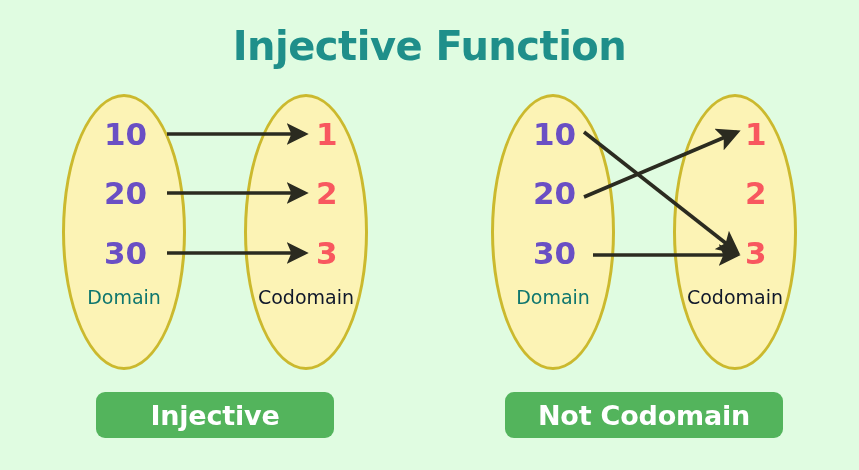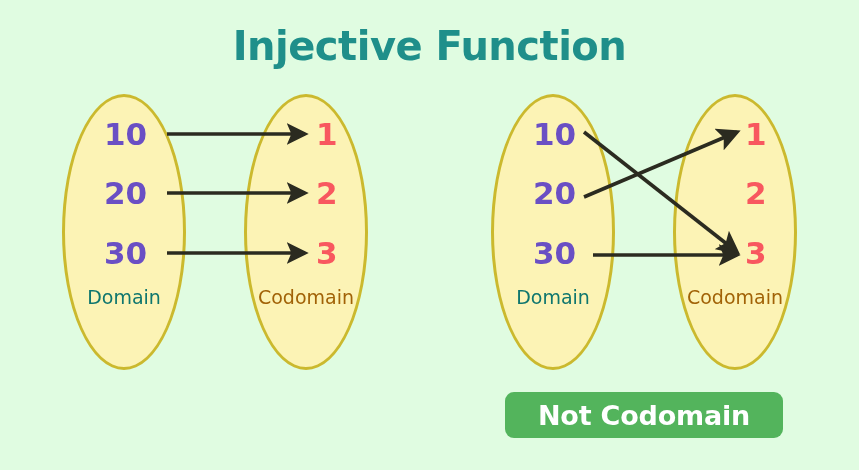--- a/index.html
+++ b/index.html
@@ -92,21 +92,21 @@
     white-space: nowrap;
     top: 278px;
   }
   .set-label.dom {
     color: #0f766e;
     left: 62px;
     width: 124px;
     text-align: center;
   }
   .set-label.cod {
-    color: #a16207;
+    color: #0f172a;
     left: 244px;
     width: 124px;
     text-align: center;
   }
 
   .badge {
     position: absolute;
     top: 382px;
     left: 96px;
     width: 238px;
@@ -155,20 +155,21 @@
         </marker>
       </defs>
       <line x1="167" y1="124" x2="305" y2="124" stroke="#2b2b20" stroke-width="3.4" marker-end="url(#ah-l)"></line>
       <line x1="167" y1="183" x2="305" y2="183" stroke="#2b2b20" stroke-width="3.4" marker-end="url(#ah-l)"></line>
       <line x1="167" y1="243" x2="305" y2="243" stroke="#2b2b20" stroke-width="3.4" marker-end="url(#ah-l)"></line>
     </svg>
 
     <div class="set-label dom">Domain</div>
     <div class="set-label cod">Codomain</div>
 
+    <div class="badge">Injective</div>
   </div>
 
   <div class="panel" id="panel-right">
 
     <div class="ellipse domain"></div>
     <div class="ellipse codomain"></div>
 
     <div class="el-num dom row-1">10</div>
     <div class="el-num dom row-2">20</div>
     <div class="el-num dom row-3">30</div>

